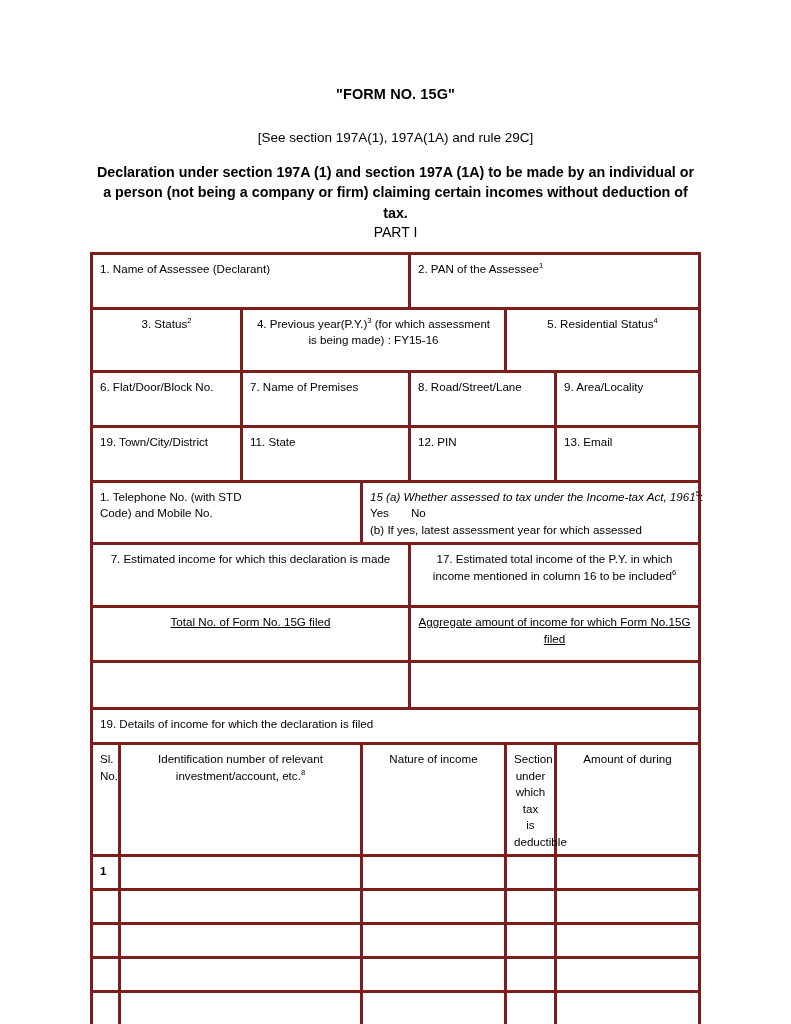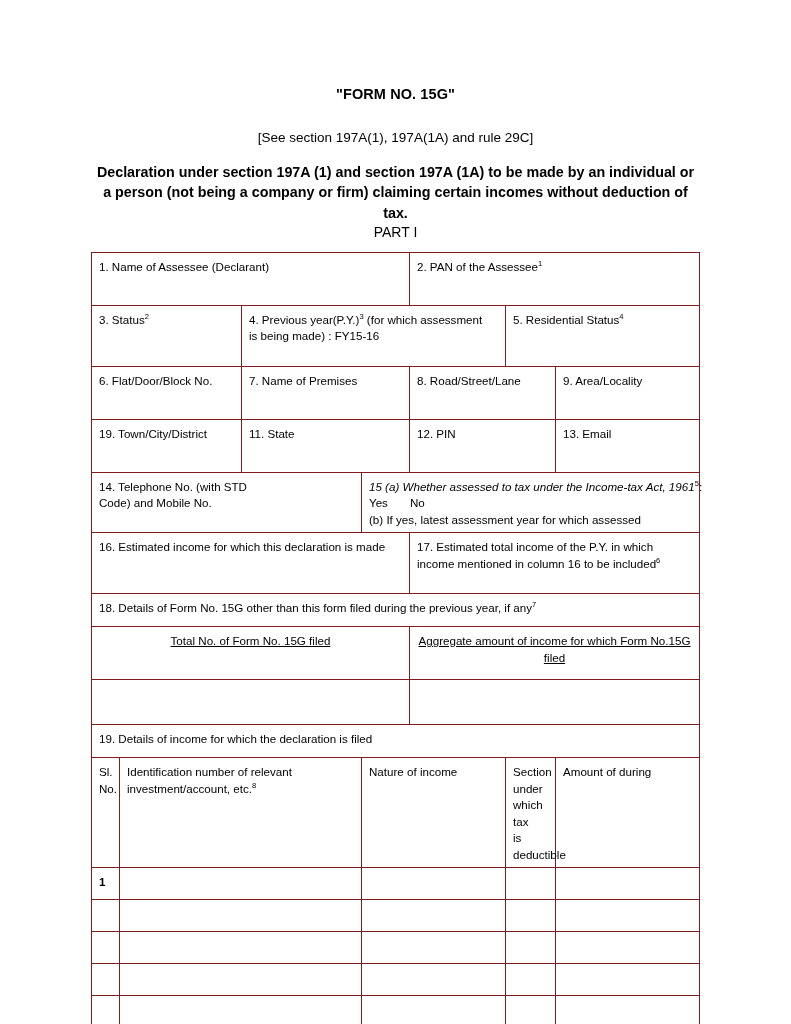--- a/index.html
+++ b/index.html
@@ -52,30 +52,30 @@
   }
 
   
   .form-table {
     margin: 12px auto 0 auto;
     width: 608px;
     border-collapse: collapse;
     table-layout: fixed;
   }
   .form-table td {
-    border: 1px solid #7f1d1d;
+    border: 3px solid #7f1d1d;
     vertical-align: top;
     padding: 6px 7px 4px 7px;
     font-size: 11.6px;
     line-height: 1.42;
     background: #fff;
   }
   .h-sm { height: 34px; }
   .h-md { height: 42px; }
-  .h-lg { height: 50px; }
+  .h-lg { height: 50px; text-align: center; }
   .h-row { height: 21px; }
   .h-row-first { height: 22px; }
   .center { text-align: center; text-decoration: underline; }
   .bold { font-weight: bold; }
   sup {
     font-size: 7.6px;
     vertical-align: super;
     line-height: 0;
   }
   .nowrap { white-space: nowrap; font-style: italic; }
@@ -152,44 +152,39 @@
       <td class="h-md" colspan="2">
         <span>12. PIN</span>
       </td>
       <td class="h-md">
         <span>13. Email</span>
       </td>
     </tr>
 
     <tr>
       <td class="h-sm" colspan="3">
-        <span>14. Telephone No. (with STD</span><br>
+        <span>1. Telephone No. (with STD</span><br>
         <span>Code) and Mobile No.</span>
       </td>
       <td class="h-sm" colspan="4">
         <span class="nowrap">15 (a) Whether assessed to tax under the Income-tax Act, 1961</span><sup>5</sup><span>: Yes</span><span class="yesno-gap"></span><span>No</span><br>
         <span>(b) If yes, latest assessment year for which assessed</span>
       </td>
     </tr>
 
     <tr>
       <td class="h-lg" colspan="4">
-        <span>16. Estimated income for which this declaration is made</span>
+        <span>7. Estimated income for which this declaration is made</span>
       </td>
       <td class="h-lg" colspan="3">
         <span>17. Estimated total income of the P.Y. in which</span><br>
         <span>income mentioned in column 16 to be included</span><sup>6</sup>
       </td>
     </tr>
 
-    <tr>
-      <td class="h-row-first" colspan="7">
-        <span>18. Details of Form No. 15G other than this form filed during the previous year, if any</span><sup>7</sup>
-      </td>
-    </tr>
 
     <tr>
       <td class="h-md center" colspan="4">
         <span>Total No. of Form No. 15G filed</span>
       </td>
       <td class="h-md center" colspan="3">
         <span>Aggregate amount of income for which Form No.15G filed</span>
       </td>
     </tr>
 

